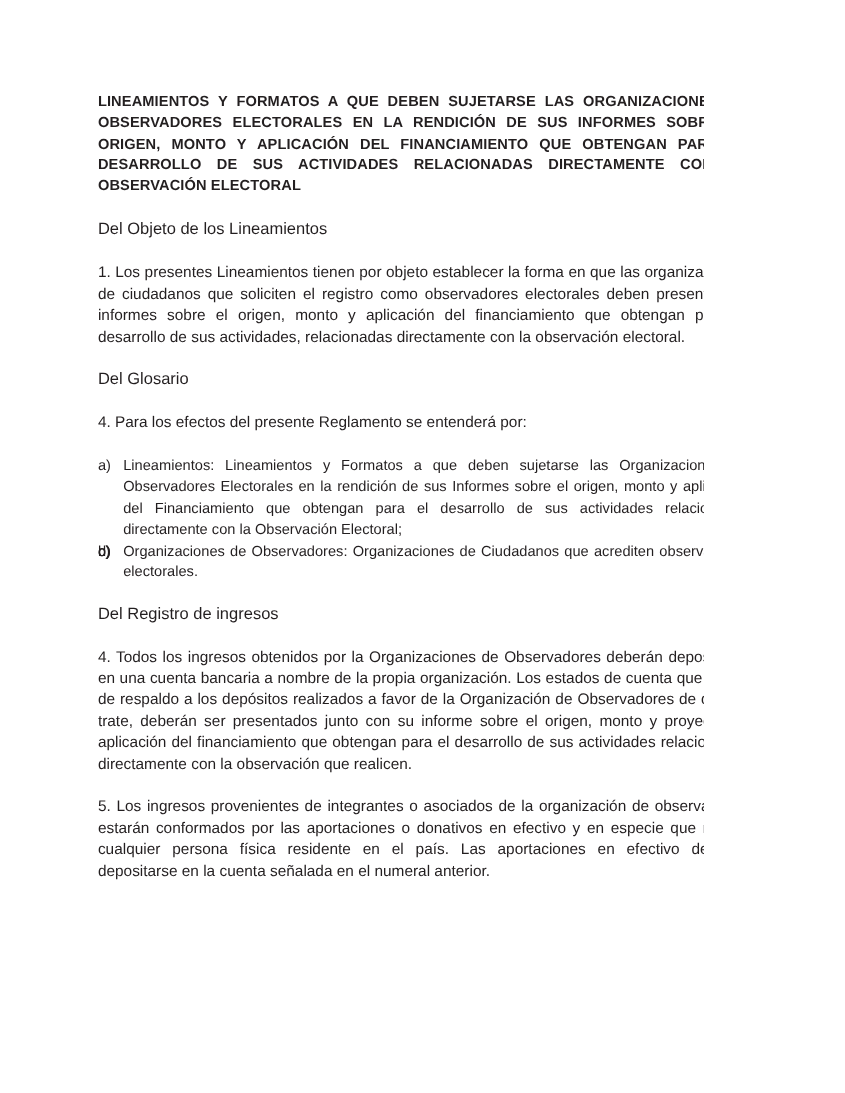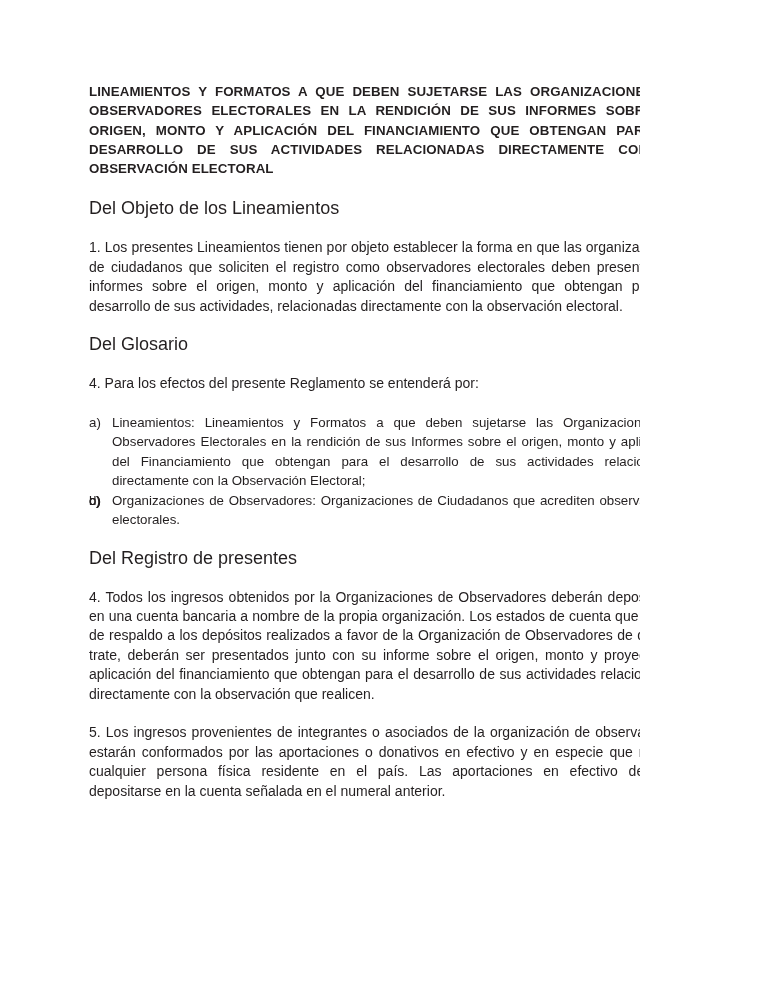--- a/index.html
+++ b/index.html
@@ -36,21 +36,21 @@
     margin: 0 0 21px 0;
   }
   p.para {
     font-size: 14px;
     line-height: 19.4px;
     text-align: justify;
     text-align-last: left;
     margin: 0 0 19.4px 0;
   }
   p.heading {
-    font-size: 18px;
+    font-size: 15px;
     line-height: 19.4px;
     text-align: left;
     margin: 0 0 19.4px 0;
   }
   ol.lettered {
     list-style: none;
     margin: 0 0 19.4px 0;
     padding: 0;
   }
   ol.lettered > li {
@@ -107,21 +107,21 @@
       </li>
       <li>
         <span class="marker">c)</span>
       </li>
       <li>
         <span class="marker">d)</span>
         <span>Organizaciones de Observadores: Organizaciones de Ciudadanos que acrediten observadores electorales.</span>
       </li>
     </ol>
 
-    <p class="heading">Del Registro de presentes</p>
+    <p class="heading">Del Registro de ingresos</p>
 
 
     <p class="para">4. Todos los ingresos obtenidos por la Organizaciones de Observadores deberán depositarse en una cuenta bancaria a nombre de la propia organización. Los estados de cuenta que sirvan de respaldo a los depósitos realizados a favor de la Organización de Observadores de que se trate, deberán ser presentados junto con su informe sobre el origen, monto y proyecto de aplicación del financiamiento que obtengan para el desarrollo de sus actividades relacionadas directamente con la observación que realicen.</p>
 
     <p class="para">5. Los ingresos provenientes de integrantes o asociados de la organización de observadores estarán conformados por las aportaciones o donativos en efectivo y en especie que realice cualquier persona física residente en el país. Las aportaciones en efectivo deberán depositarse en la cuenta señalada en el numeral anterior.</p>
 
   </div>
 
   <div class="page-number">1</div>
 

